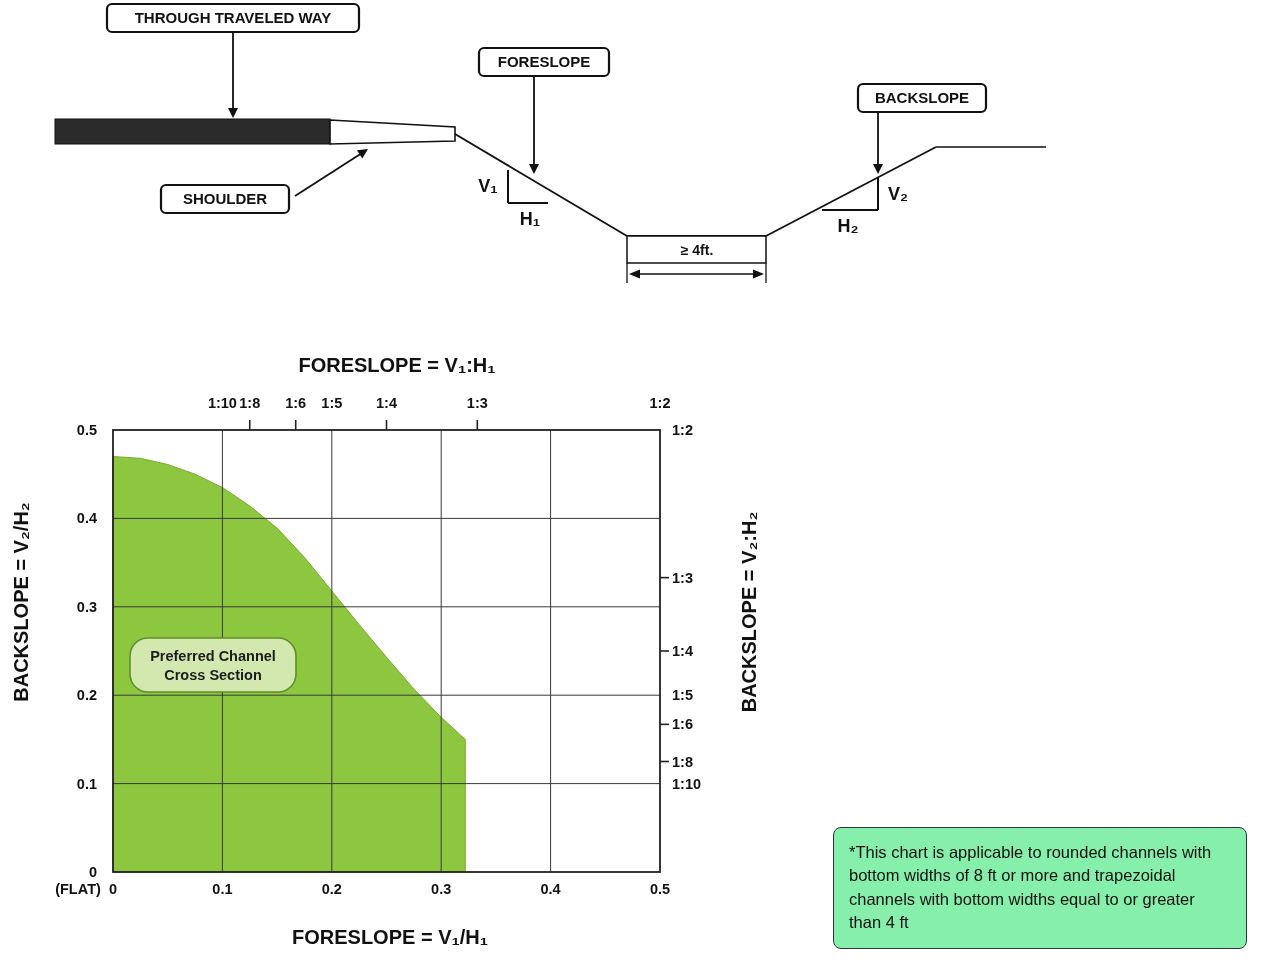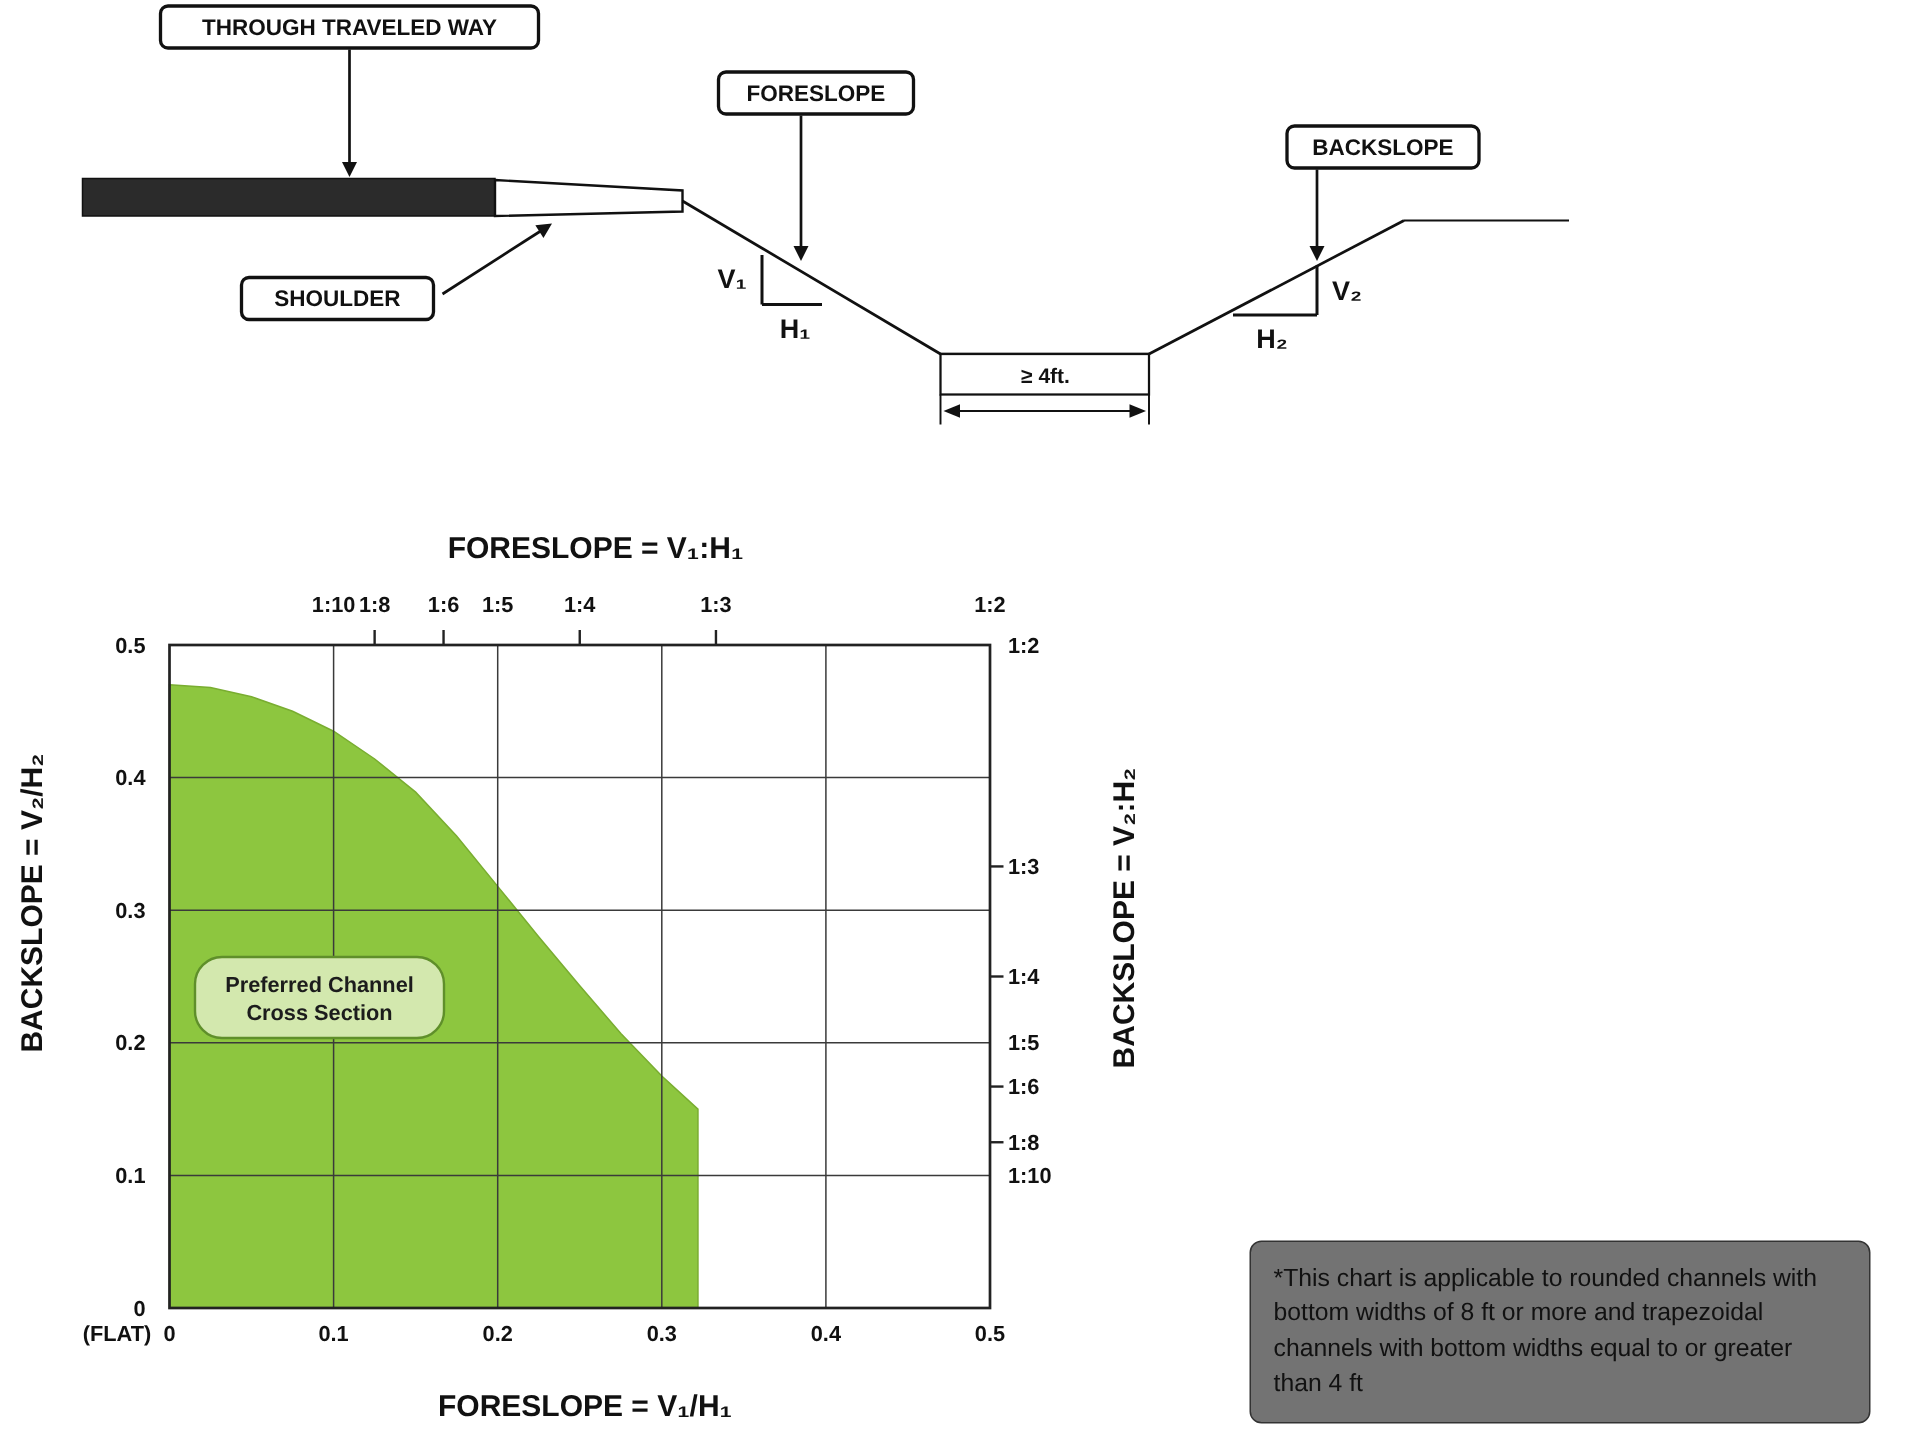--- a/index.html
+++ b/index.html
@@ -11,21 +11,21 @@
   svg text { font-family:"Liberation Sans", sans-serif; fill:#111; }
   .boxlabel { font-weight:700; font-size:15px; }
   .measure  { font-weight:700; font-size:14px; }
   .slope-var{ font-weight:700; font-size:18px; }
   .tick     { font-weight:700; font-size:14.5px; }
   .axis-title{ font-weight:700; font-size:20px; }
   .region-label{ font-weight:700; font-size:14.5px; fill:#1c1c1c; }
   .note-box {
     position:absolute; left:833px; top:827px; width:382px;
     border:1.6px solid #333; border-radius:8px; padding:13px 15px;
-    font-size:16.5px; line-height:1.42; color:#111; background:#737373;
+    font-size:16.5px; line-height:1.42; color:#111; background:#86efac;
   }
 </style>
 </head>
 <body>
 
 <div class="canvas">
 
   <svg style="top:0" width="1280" height="330" viewBox="0 0 1280 330">
 
     <rect x="55" y="119" width="275" height="25" fill="#2b2b2b" stroke="#111" stroke-width="1"></rect>

